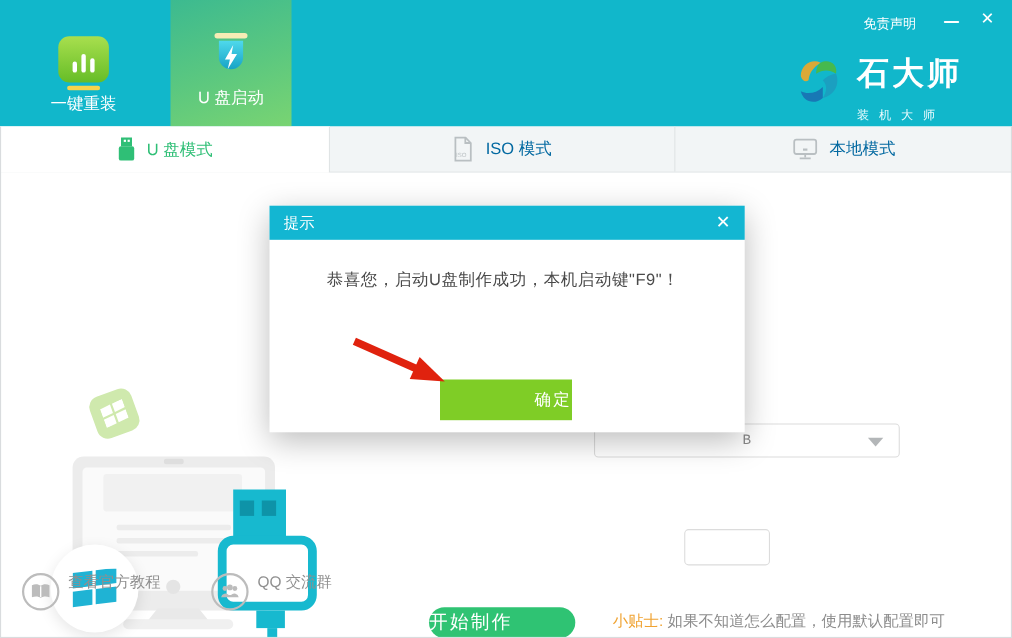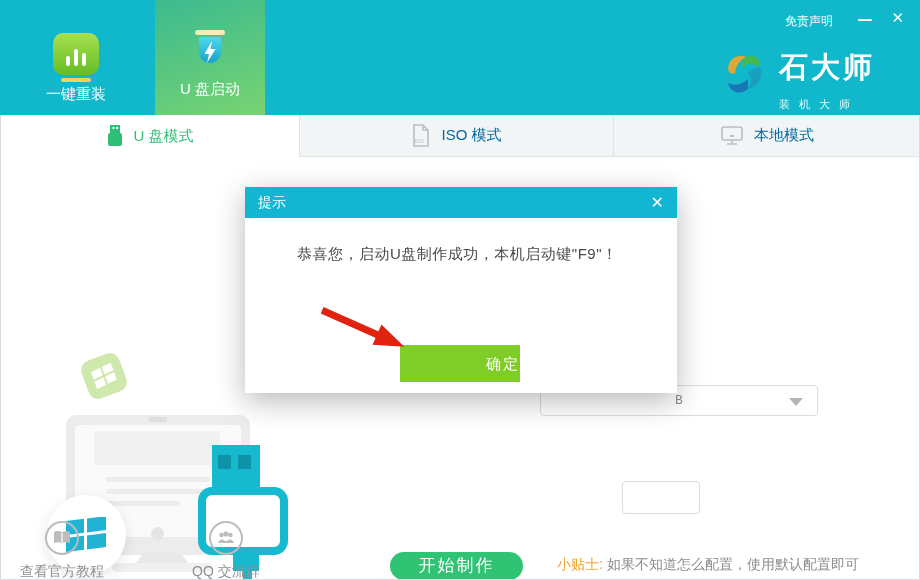--- a/index.html
+++ b/index.html
@@ -49,26 +49,26 @@
   .usb-body{position:absolute;left:198px;top:330px;width:90px;height:68px;border:8px solid #17b9cf;border-radius:14px;background:#fff;box-sizing:border-box;}
   .usb-stem{position:absolute;left:233px;top:398px;width:26px;height:16px;background:#17b9cf;}
   .usb-cable{position:absolute;left:243px;top:414px;width:9px;height:49px;background:#17b9cf;}
 
   
   .dev-select{position:absolute;left:540px;top:228px;width:278px;height:31px;border:1px solid #dcdcdc;border-radius:4px;background:#fff;box-sizing:border-box;cursor:pointer;}
   .dev-select .vis{position:absolute;left:134px;top:7px;font-size:13px;color:#8a8a8a;font-family:"Liberation Mono","DejaVu Sans Mono",monospace;}
   .dev-select .caret{position:absolute;right:14px;top:12px;width:0;height:0;border-left:7px solid transparent;border-right:7px solid transparent;border-top:8px solid #b3b6b8;}
   .mini-input{position:absolute;left:622px;top:324px;width:78px;height:33px;border:1px solid #dcdcdc;border-radius:4px;background:#fff;box-sizing:border-box;}
 
-  .start-btn{position:absolute;left:390px;top:395px;width:133px;height:28px;border-radius:14px;background:#2fc373;color:#fff;font-size:17px;letter-spacing:2px;text-align:center;line-height:28px;cursor:pointer;}
+  .start-btn{position:absolute;left:390px;top:395px;width:133px;height:28px;border-radius:14px;background:#2fc373;color:#fff;font-size:17px;letter-spacing:2px;text-align:left;line-height:28px;cursor:pointer;}
   .tip{position:absolute;left:557px;top:399px;font-size:14px;color:#8c8c8c;white-space:nowrap;}
   .tip .tip-label{color:#f0a332;margin-right:4px;}
 
   
-  .flink{position:absolute;display:flex;align-items:center;gap:8px;cursor:pointer;flex-direction:column;}
+  .flink{position:absolute;display:flex;gap:8px;cursor:pointer;}
   .flink .ring{width:34px;height:34px;border:2px solid #bcbcbc;border-radius:50%;box-sizing:border-box;display:flex;align-items:center;justify-content:center;}
   .flink .flabel{font-size:14px;color:#8f8f8f;}
 
   
   .dialog{position:absolute;left:245px;top:187px;width:432px;height:206px;background:#fff;box-shadow:0 8px 28px rgba(0,0,0,0.28);z-index:10;}
   .dialog-titlebar{position:absolute;left:0;top:0;width:100%;height:31px;background:#13b6d2;display:flex;align-items:center;justify-content:space-between;padding:0 13px;box-sizing:border-box;}
   .dialog-title{color:#fff;font-size:14px;}
   .dialog-close{color:#fff;font-size:16px;cursor:pointer;line-height:16px;}
   .dialog-msg{position:absolute;left:52px;top:58px;font-size:15px;color:#4a4a4a;letter-spacing:0.5px;white-space:nowrap;}
   .ok-btn{position:absolute;left:155px;top:158px;width:120px;height:37px;background:#7fcd26;color:#fff;font-size:15px;text-align:right;line-height:37px;letter-spacing:2px;cursor:pointer;}

